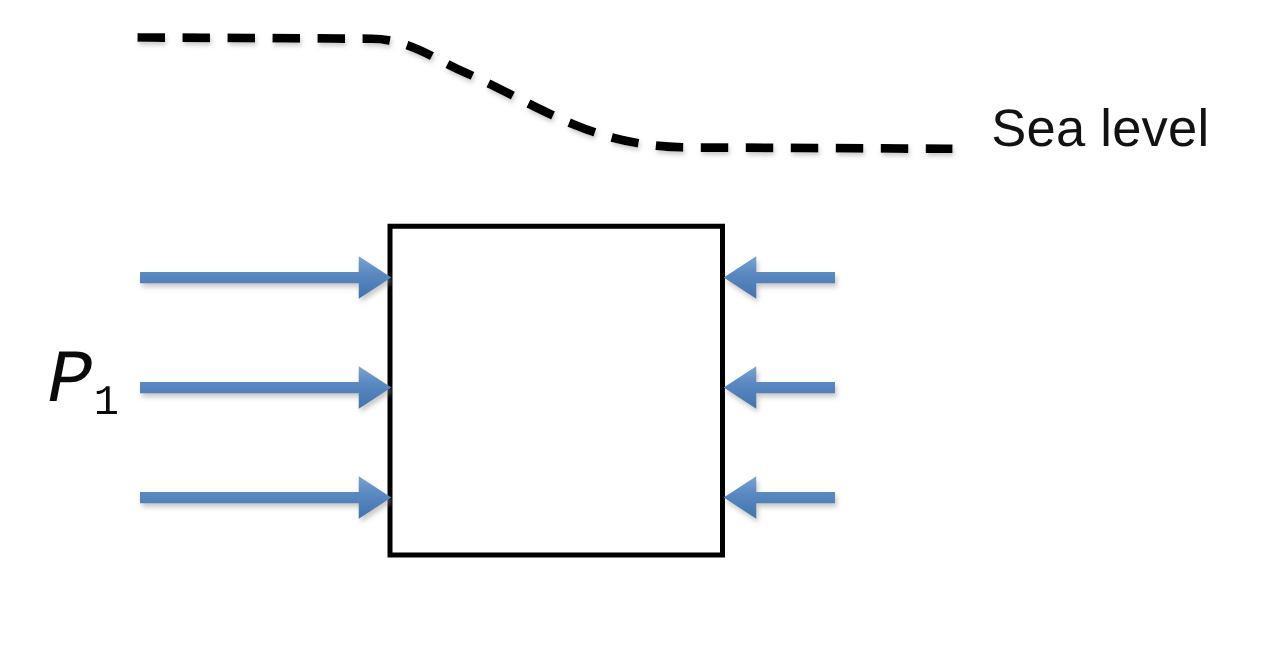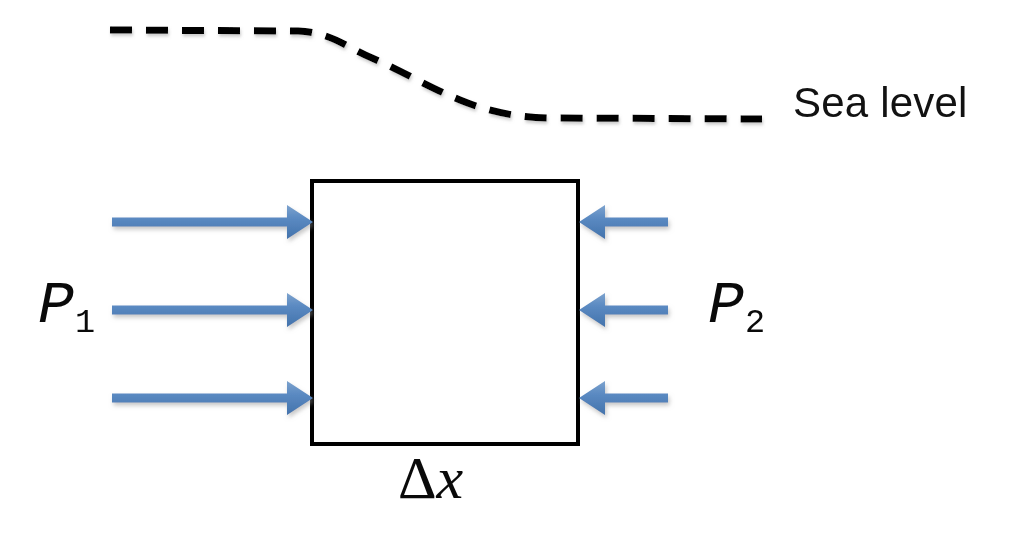--- a/index.html
+++ b/index.html
@@ -121,17 +121,15 @@
       <path d="M 668 305.5 L 605 305.5 L 605 293 L 579 310 L 605 327 L 605 314.5 L 668 314.5 Z" fill="url(#arrowShade)"></path>
       <path d="M 668 393.5 L 605 393.5 L 605 381 L 579 398 L 605 415 L 605 402.5 L 668 402.5 Z" fill="url(#arrowShade)"></path>
     </g>
 
   </svg>
 
   <div class="text-label" id="sea-level-label">Sea level</div>
 
   <div class="text-label pressure-label" id="pressure-left-label"><span>P</span><span class="sub">1</span></div>
 
-  <div class="text-label pressure-label" id="pressure-right-label"><span>P</span><span class="sub">2</span></div>
 
-  <div class="text-label" id="delta-x-label"><span class="delta">Δ</span><span class="var">x</span></div>
 
 </div>
 
 </body></html>

